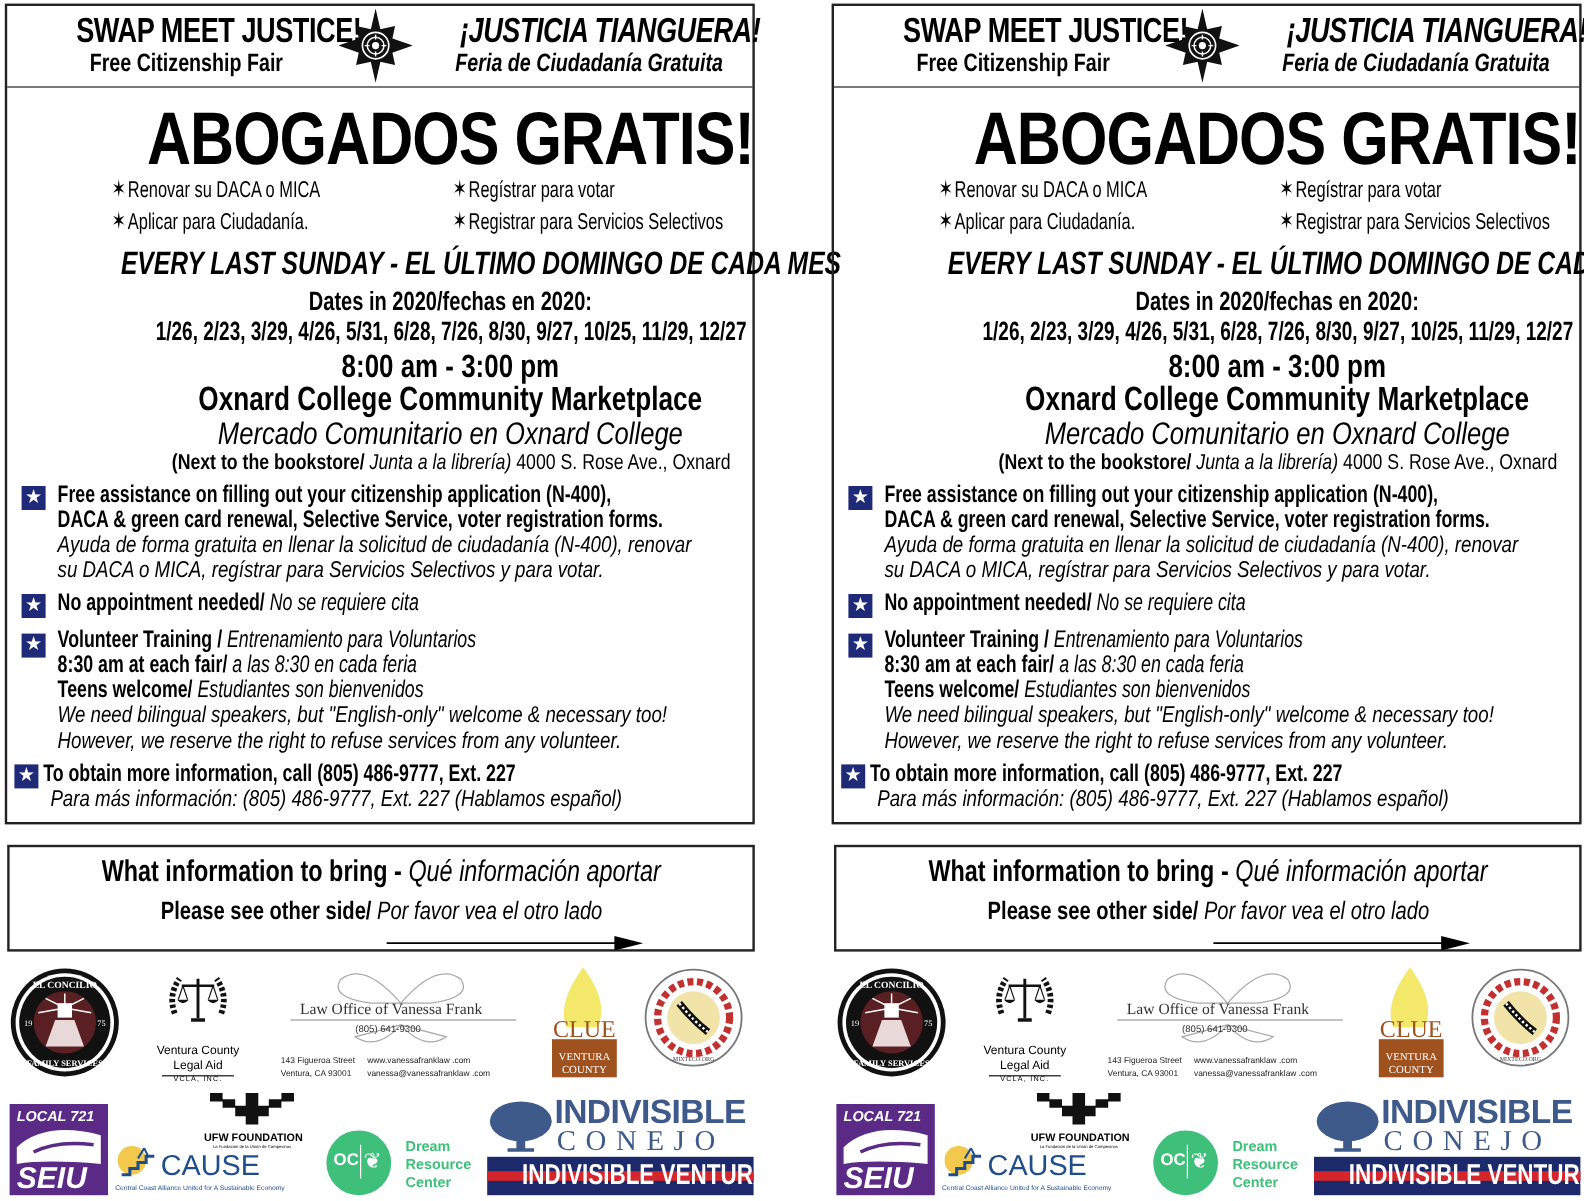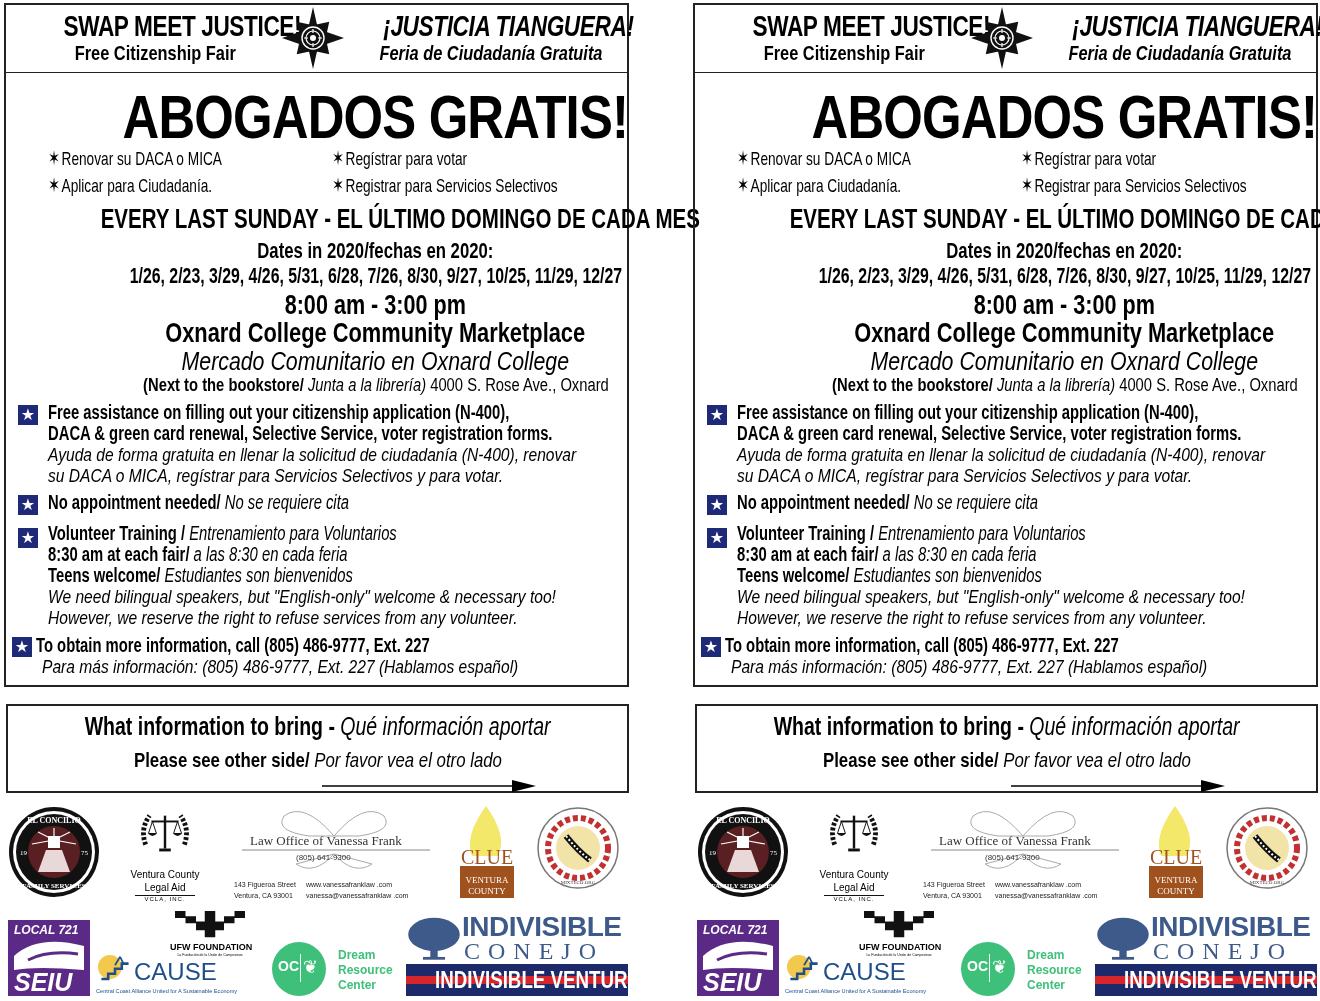--- a/index.html
+++ b/index.html
@@ -12,25 +12,25 @@
   .hdr { position: absolute; left: 0; top: 0; width: 621px; height: 68px; border-bottom: 1.5px solid #222; }
   .hdr-left { position: absolute; left: 24px; top: 5px; width: 250px; text-align: center; }
   .hdr-right { position: absolute; left: 342px; top: 5px; width: 270px; text-align: center; font-style: italic; }
   .sq { display: inline-block; white-space: nowrap; transform: scaleX(0.78); }
   .hdr .big { font-size: 29px; font-weight: bold; line-height: 32px; letter-spacing: -0.5px; }
   .hdr .small { font-size: 21px; font-weight: bold; line-height: 22px; }
   .compass { position: absolute; left: 276px; top: 2px; width: 62px; height: 62px; }
   .centered { position: absolute; left: 0; width: 739px; text-align: center; white-space: nowrap; }
   .title { top: 78px; font-size: 62px; font-weight: bold; letter-spacing: -1px; line-height: 68px; }
   .title .sq { transform: scaleX(0.82); }
-  .bul { position: absolute; font-size: 19px; white-space: nowrap; line-height: 22px; }
+  .bul { position: absolute; font-size: 19px; white-space: nowrap; line-height: 22px; margin-left: 45px; }
   .bul .sq { transform: scaleX(0.72); transform-origin: left center; }
   .star6 { display: inline-block; margin-right: 2px; font-size: 20px; }
   .line { font-weight: bold; }
-  .ev { top: 199px; font-size: 27px; line-height: 30px; }
+  .ev { top: 199px; font-size: 27px; line-height: 30px; font-style: italic; }
   .ev .sq { transform: scaleX(0.76); }
   .dates-h { top: 233px; font-size: 22px; line-height: 26px; }
   .dates-h .sq { transform: scaleX(0.76); }
   .dates { top: 258px; font-size: 22px; line-height: 26px; }
   .dates .sq { transform: scaleX(0.72); }
   .time { top: 285px; font-size: 27px; line-height: 30px; text-align: center; }
   .time .sq { transform: scaleX(0.8); }
   .venue { top: 312px; font-size: 28px; line-height: 32px; }
   .venue .sq { transform: scaleX(0.78); }
   .venue-es { top: 341px; font-size: 26px; line-height: 30px; font-style: italic; font-weight: normal; }

